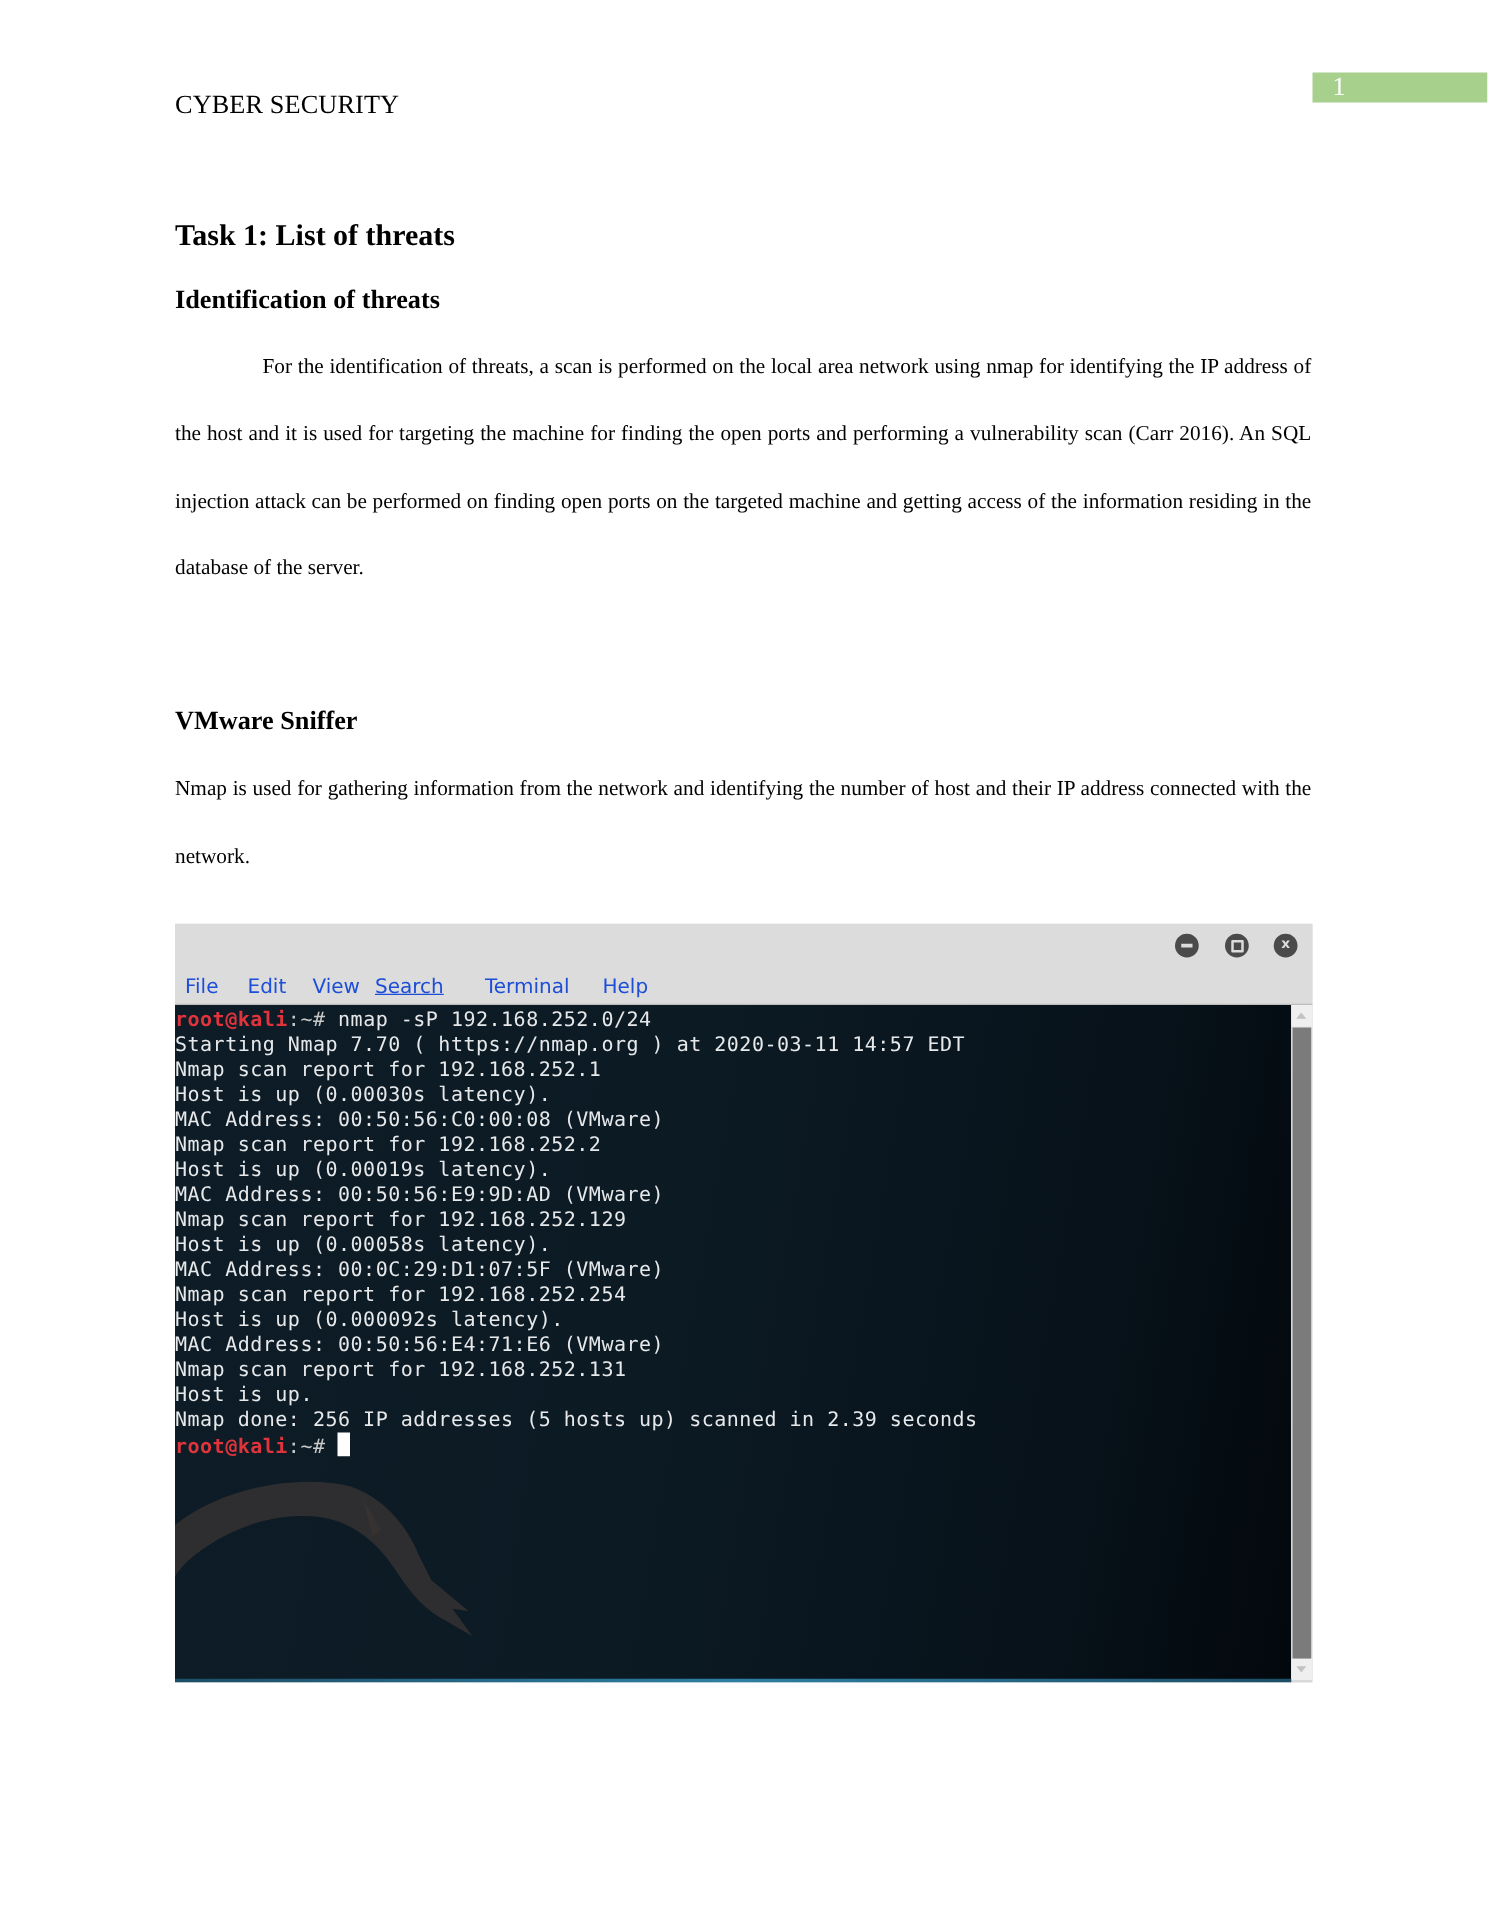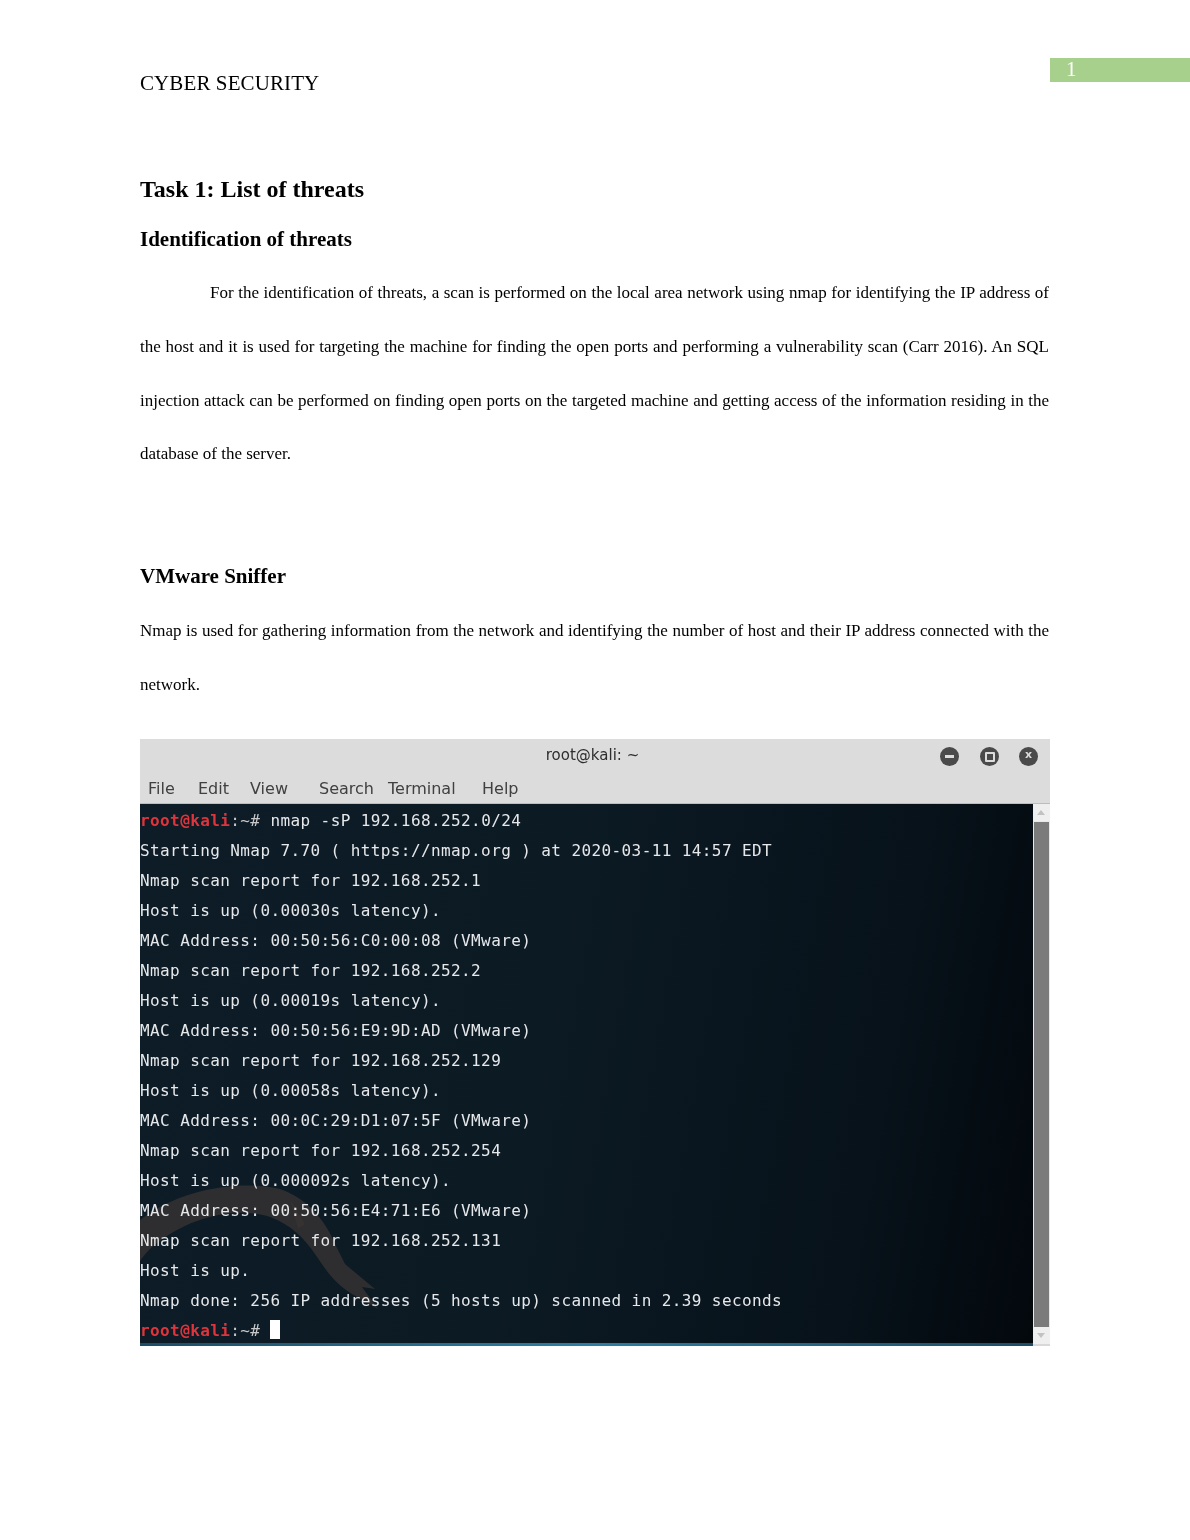--- a/index.html
+++ b/index.html
@@ -25,26 +25,26 @@
   .winbtn.min { left: 800px; }
   .winbtn.max { left: 840px; }
   .winbtn.close { left: 879px; }
   .winbtn.min::after { content: ""; position: absolute; left: 5px; top: 8px; width: 9px; height: 3px; background: #dcdcdc; }
   .winbtn.max::after { content: ""; position: absolute; left: 5px; top: 5px; width: 6px; height: 6px; border: 2px solid #dcdcdc; border-radius: 1px; }
   .winbtn.close span { position: absolute; left: 0; width: 19px; top: 1px; text-align: center;
             color: #dcdcdc; font-family: "DejaVu Sans", sans-serif; font-size: 11px; font-weight: bold; }
   .menubar { position: absolute; left: 0; top: 36px; width: 910px; height: 28px; background: #dcdcdc;
              border-bottom: 1px solid #bdbdbd; }
   .menu-item { position: absolute; top: 4px; font-family: "DejaVu Sans", sans-serif; font-size: 16px;
-               color: #404040; cursor: pointer; }
+               color: #1d4ed8; cursor: pointer; }
   .screen { position: absolute; left: 0; top: 65px; width: 893px; height: 540px;
             background: linear-gradient(100deg, #0d1c26 0%, #0c1a24 45%, #07121a 80%, #03080d 100%); overflow: hidden; }
   .dragon { position: absolute; left: -10px; top: 365px; }
   .term-lines { position: absolute; left: 0; top: 2px; margin: 0; padding: 0;
-                font-family: "DejaVu Sans Mono", monospace; font-size: 16px; line-height: 30px;
+                font-family: "DejaVu Sans Mono", monospace; font-size: 16px; line-height: 20px;
                 color: #e6e8ea; white-space: pre; letter-spacing: 0.4px; }
   .prompt-user { color: #e0343c; font-weight: bold; }
   .prompt-sep { color: #c8c8c8; }
   .cursor { display: inline-block; width: 10px; height: 19px; background: #ffffff; vertical-align: -3px; }
   .scrollbar { position: absolute; left: 893px; top: 65px; width: 17px; height: 540px; background: #e8e8e8; }
   .scroll-up { position: absolute; left: 0; top: 0; width: 17px; height: 17px; background: #efefef; }
   .scroll-up::after { content: ""; position: absolute; left: 4px; top: 6px; border-left: 4px solid transparent;
            border-right: 4px solid transparent; border-bottom: 5px solid #c2c2c2; }
   .scroll-thumb { position: absolute; left: 1px; top: 18px; width: 15px; height: 505px; background: #7b7b7b; }
   .scroll-down { position: absolute; left: 0; bottom: 0; width: 17px; height: 17px; background: #efefef; }
@@ -64,32 +64,31 @@
 <div class="h1">Task 1: List of threats</div>
 
 <div class="h2" style="top:227px;">Identification of threats</div>
 <p class="para" style="top:266px;"><span class="indent"></span><span>For the identification of threats, a scan is performed on the local area network using nmap for identifying the IP address of the host and it is used for targeting the machine for finding the open ports and performing a vulnerability scan (Carr 2016). An SQL injection attack can be performed on finding open ports on the targeted machine and getting access of the information residing in the database of the server.</span></p>
 
 <div class="h2" style="top:564px;">VMware Sniffer</div>
 <p class="para" style="top:604px;">Nmap is used for gathering information from the network and identifying the number of host and their IP address connected with the network.</p>
 
 <div class="terminal">
   <div class="titlebar">
-    <div class="title">root@kali: ~</div>
     <div class="winbtn min"></div>
     <div class="winbtn max"></div>
     <div class="winbtn close">
         <span>x</span>
       </div>
   </div>
   <div class="menubar">
     <span class="menu-item" style="left:8px;">File</span>
     <span class="menu-item" style="left:58px;">Edit</span>
     <span class="menu-item" style="left:110px;">View</span>
-    <span class="menu-item" style="left:179px;">Search</span>
+    <span class="menu-item" style="left:160px;text-decoration:underline;">Search</span>
     <span class="menu-item" style="left:248px;">Terminal</span>
     <span class="menu-item" style="left:342px;text-align:right;">Help</span>
   </div>
   <div class="screen">
     <svg class="dragon" width="280" height="200" viewBox="0 0 280 200">
       <path d="M0,60 C40,20 110,10 150,20 C175,28 195,50 205,75 L215,95 L245,120 L232,118 L248,140 L222,125 C205,115 195,100 185,85 C175,70 160,55 140,48 C110,38 60,45 20,80 C10,90 5,100 0,110 Z" fill="#3a3433" opacity="0.75"></path>
       <path d="M168,60 L160,30 L175,55 Z" fill="#3a3433" opacity="0.75"></path>
     </svg>
     <pre class="term-lines"><span class="prompt-user">root@kali</span><span class="prompt-sep">:~#</span><span> nmap -sP 192.168.252.0/24</span>
 <span>Starting Nmap 7.70 ( https://nmap.org ) at 2020-03-11 14:57 EDT</span>

